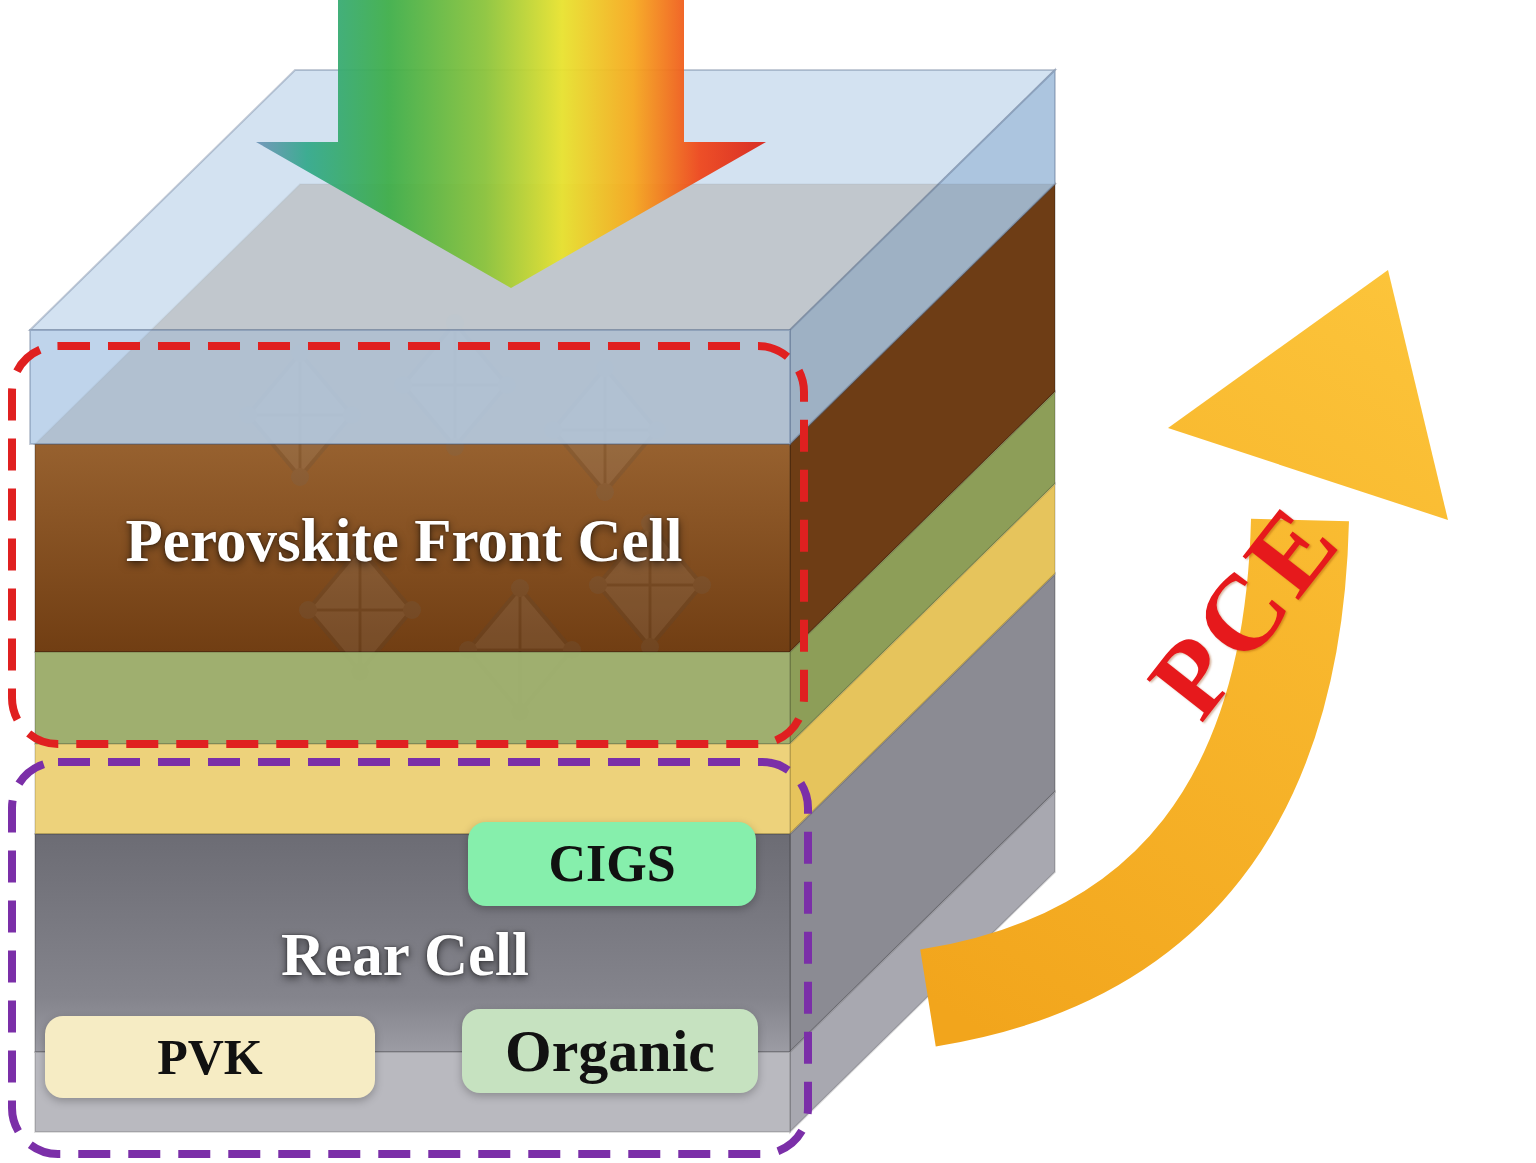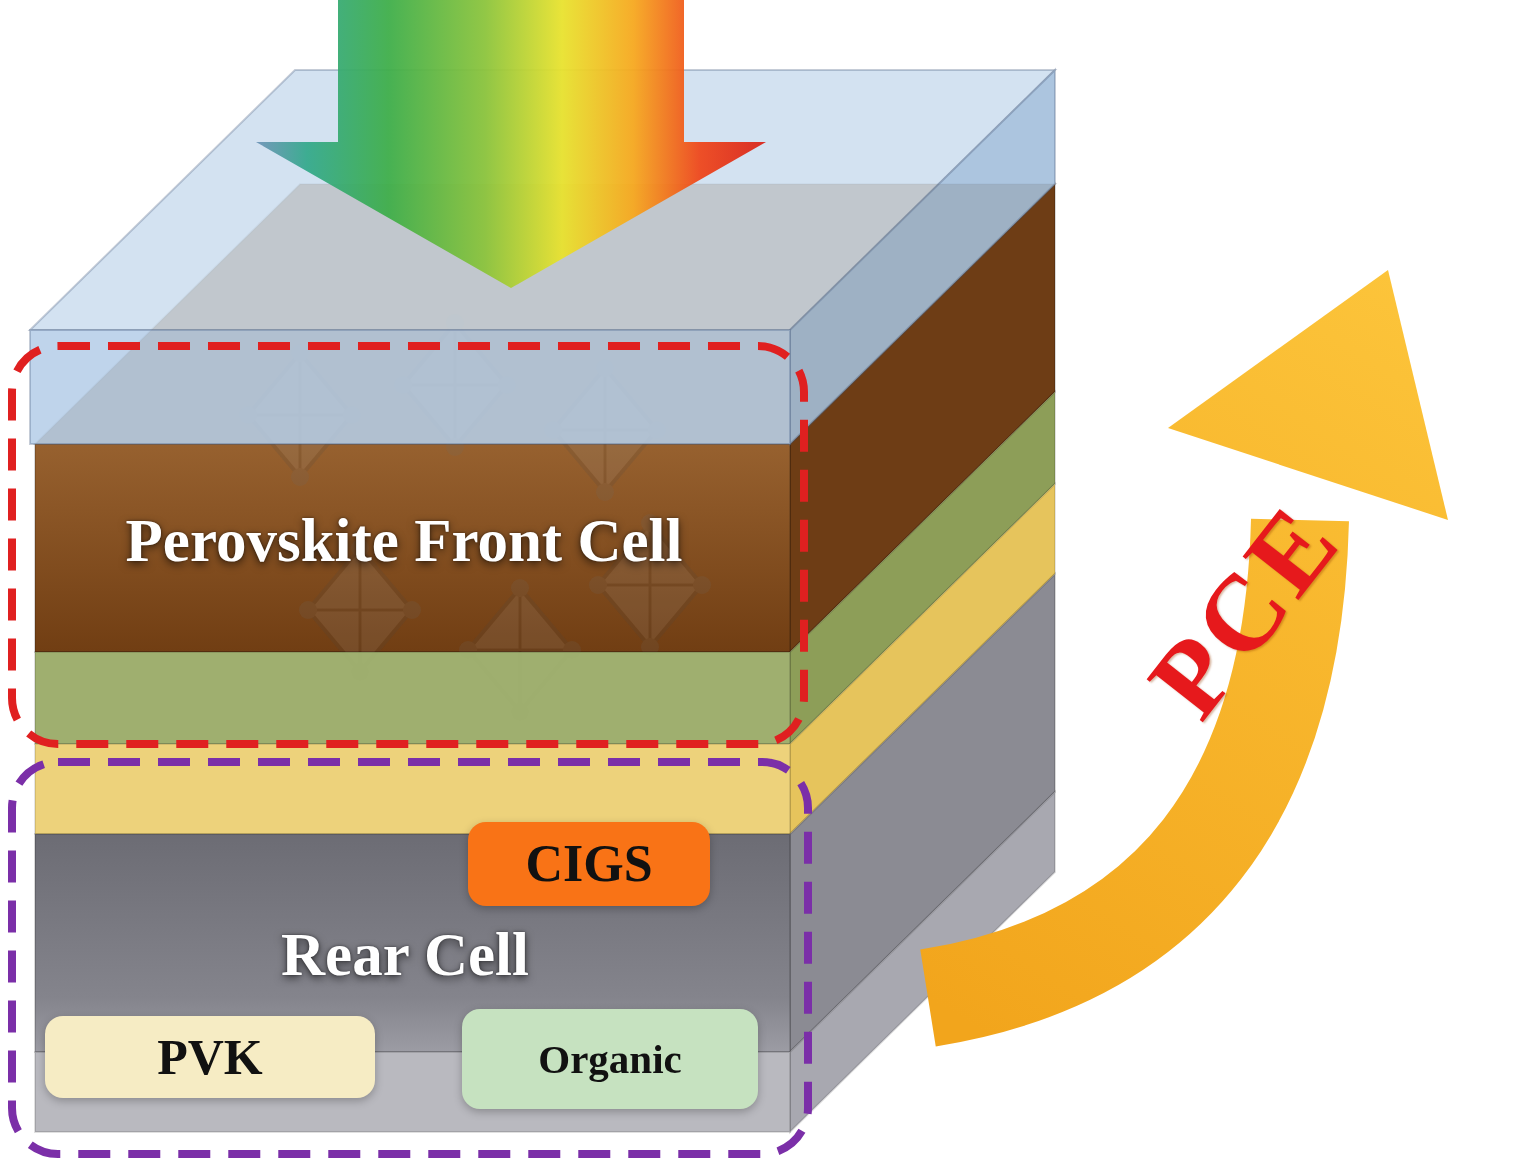--- a/index.html
+++ b/index.html
@@ -30,23 +30,23 @@
     display: flex;
     align-items: center;
     justify-content: center;
     border-radius: 18px;
     color: #111;
     font-weight: bold;
     box-shadow: 0 3px 8px rgba(0,0,0,0.25);
   }
   .chip span { line-height: 1; }
   .chip-si      { left: 55px;  top: 832px;  width: 268px; height: 78px; background: #f2f2f4; font-size: 50px; }
-  .chip-cigs    { left: 468px; top: 822px;  width: 242px; height: 84px; background: #f97316; font-size: 52px; }
+  .chip-cigs    { left: 468px; top: 822px;  width: 288px; height: 84px; background: #86efac; font-size: 52px; }
   .chip-pvk     { left: 45px;  top: 1016px; width: 330px; height: 82px; background: #f6ecc4; font-size: 50px; }
-  .chip-organic { left: 462px; top: 1009px; width: 296px; height: 100px; background: #c6e2c0; font-size: 41px; }
+  .chip-organic { left: 462px; top: 1009px; width: 296px; height: 84px; background: #c6e2c0; font-size: 60px; }
 
   .pce-label {
     position: absolute;
     left: 1128px;
     top: 548px;
     font-size: 108px;
     font-weight: bold;
     color: #e6191c;
     letter-spacing: 6px;
     transform: rotate(-52deg);

